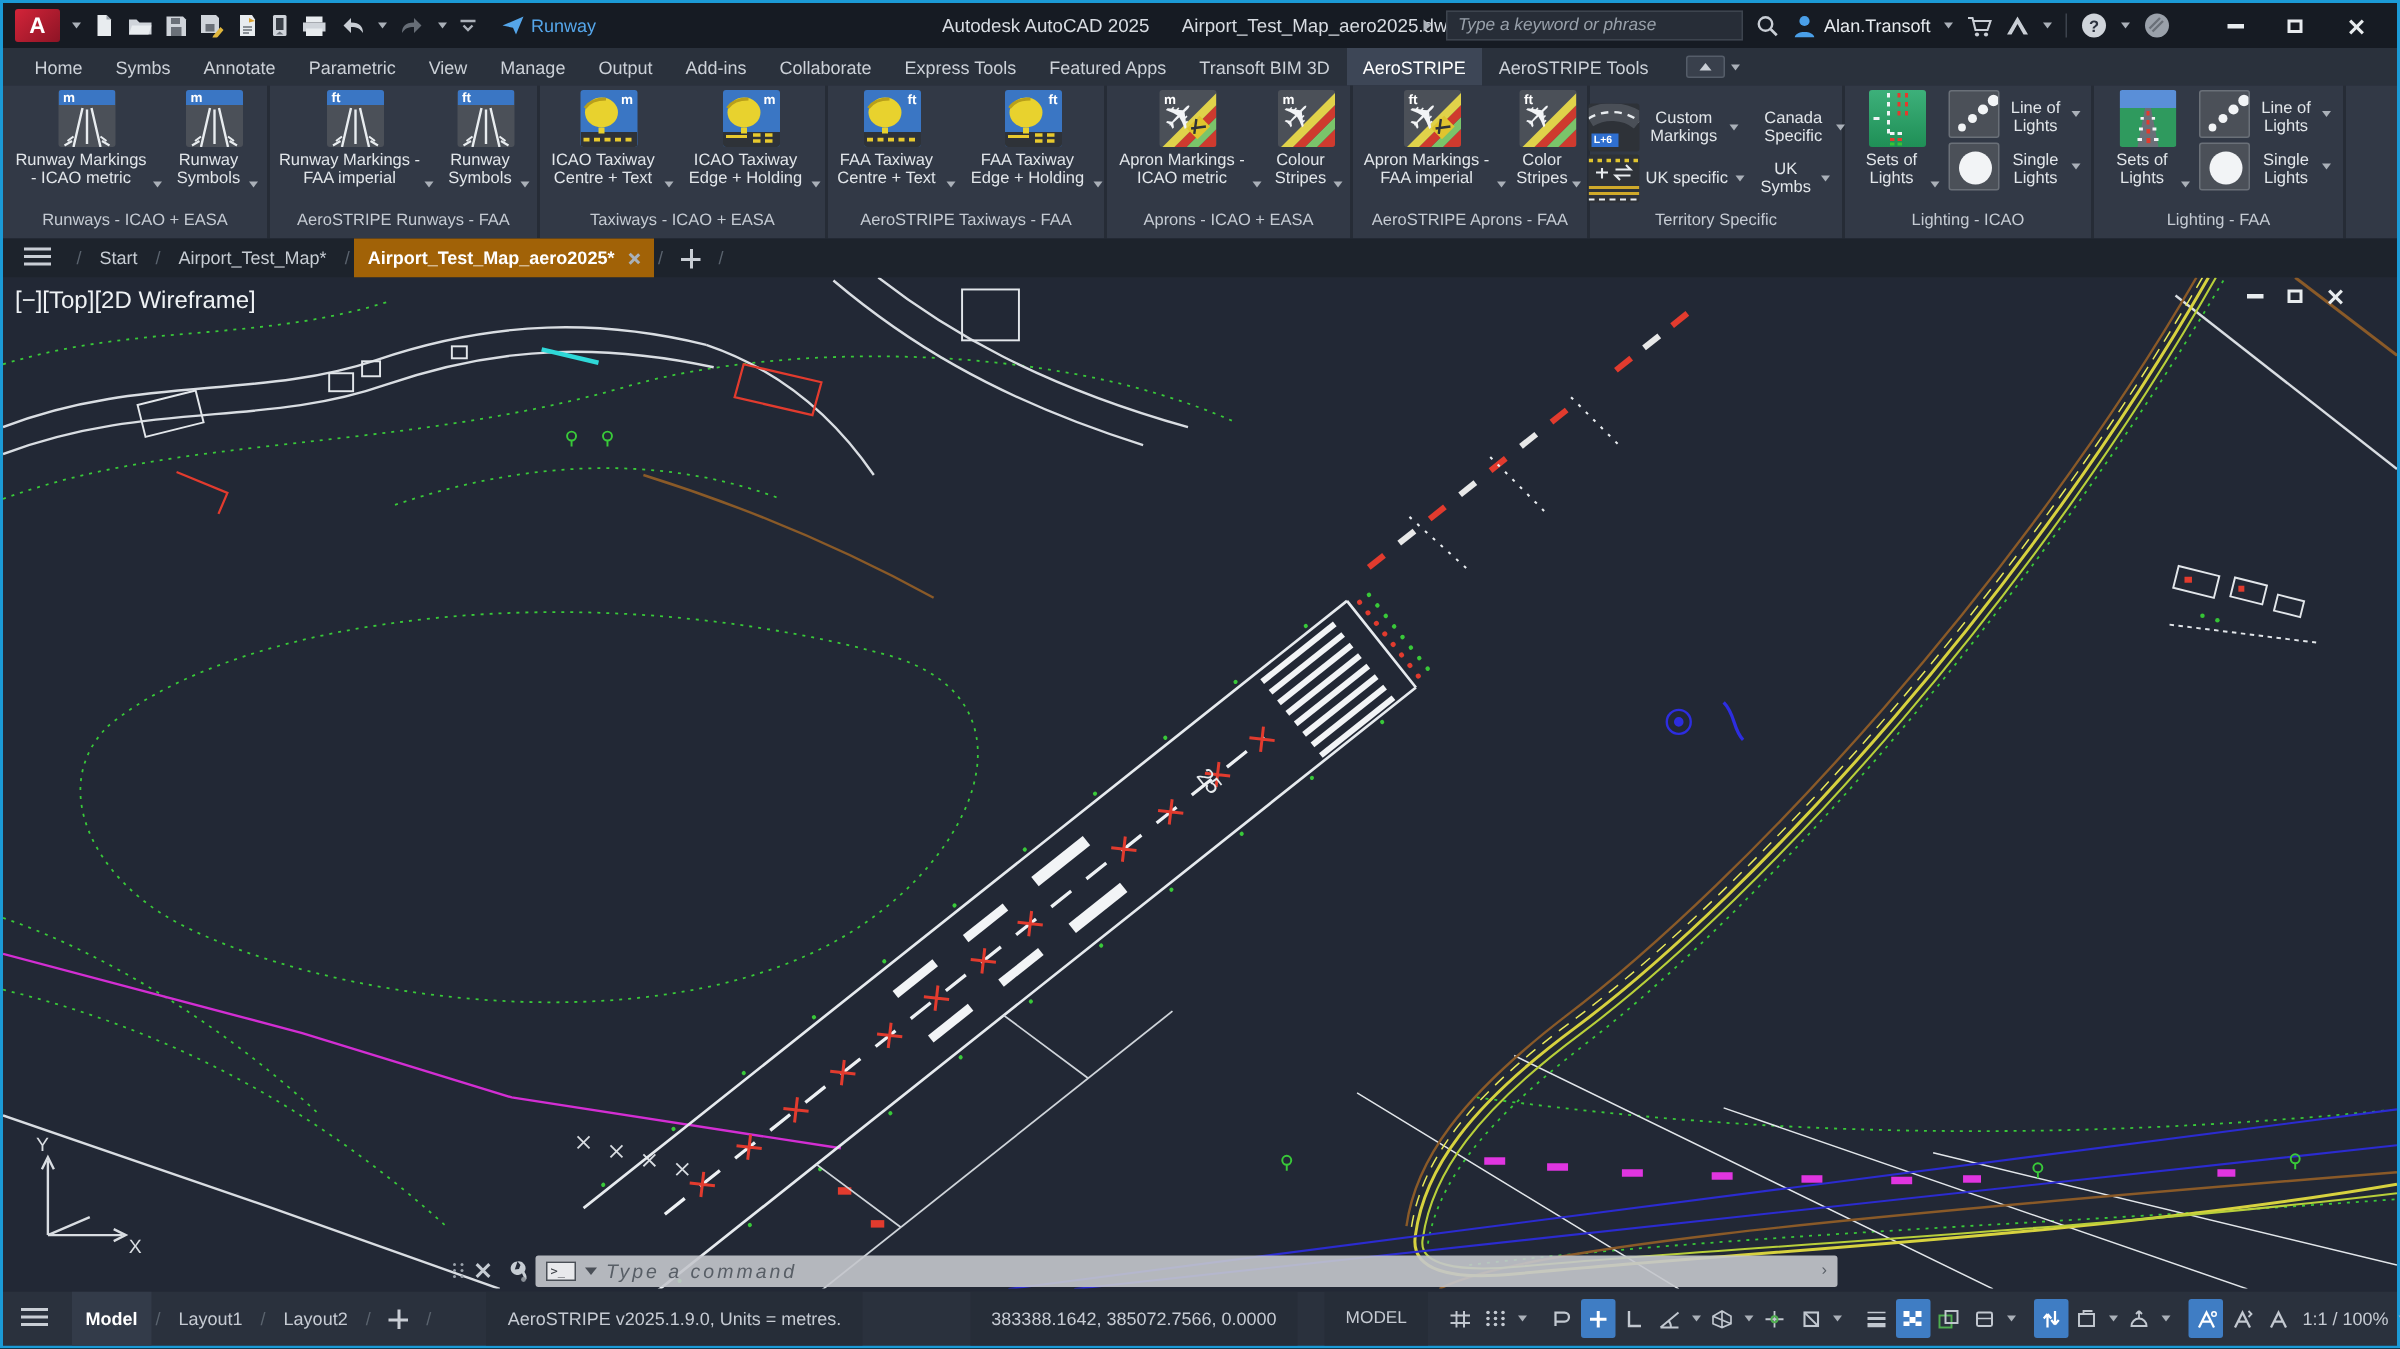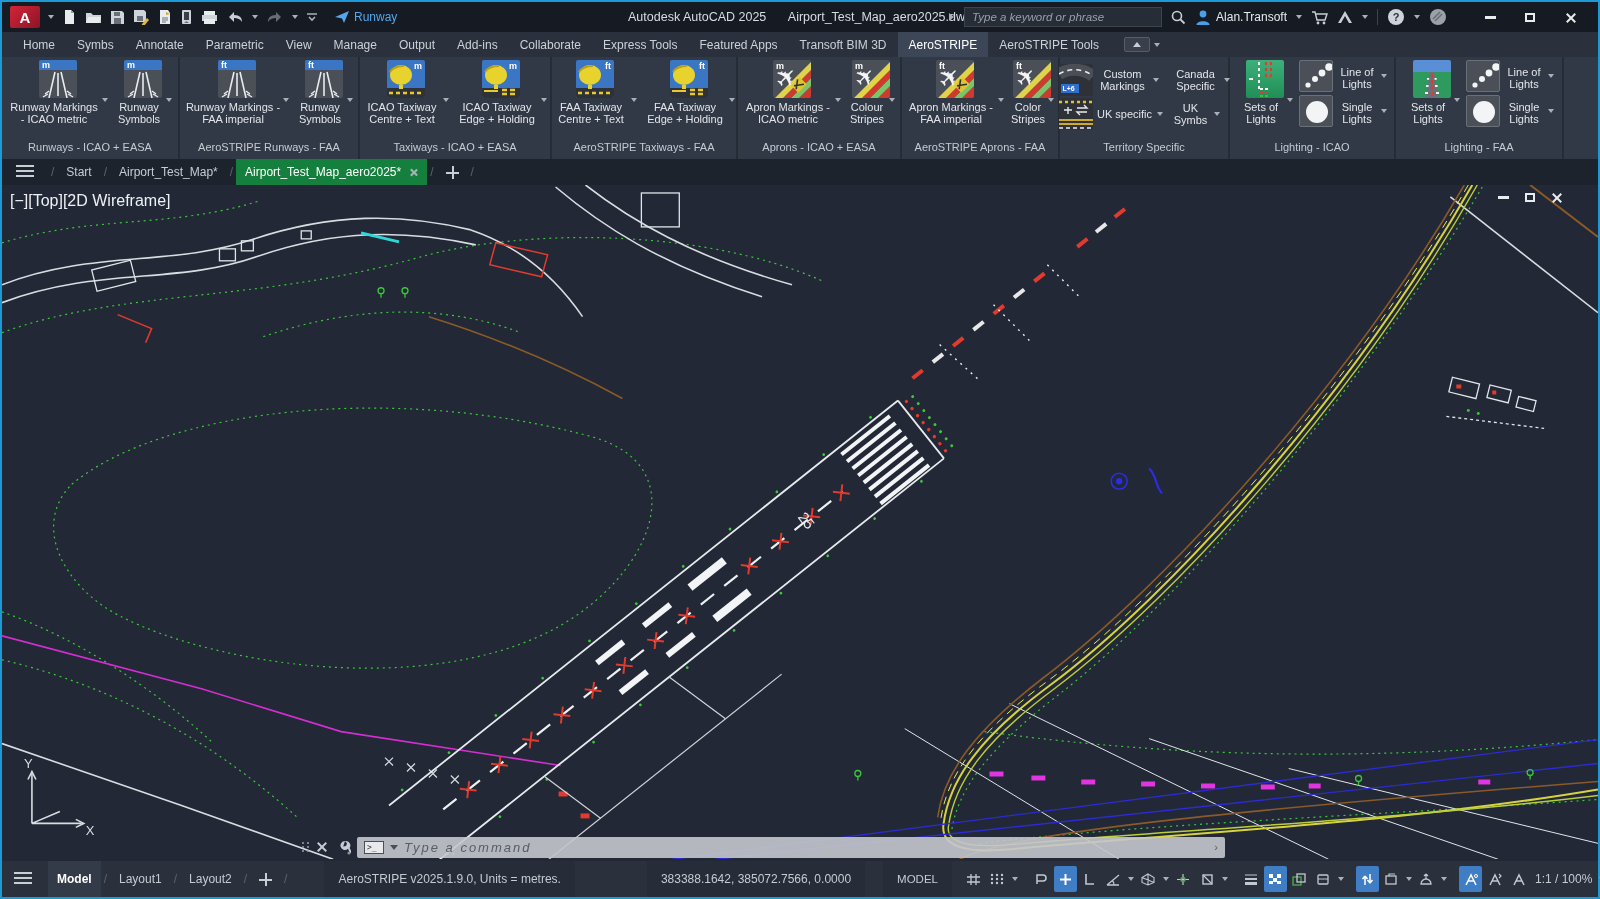--- a/index.html
+++ b/index.html
@@ -29,37 +29,37 @@
 .rtab.active{background:#3d4656;color:#fff}
 .ribbon-min{display:flex;align-items:center;gap:4px;margin-left:14px}
 .ribbon-min .box{width:26px;height:15px;background:#39404c;border:1px solid #555d69;border-radius:2px;display:flex;align-items:center;justify-content:center}
 .tri-up{width:0;height:0;border-left:4px solid transparent;border-right:4px solid transparent;border-bottom:5px solid #c9ced5}
 
 .ribbon{height:102px;background:#323946;display:flex;flex:0 0 auto}
 .panel{display:flex;flex-direction:column;border-right:2px solid #262c36}
 .panel-body{flex:1;display:flex;justify-content:center;align-items:flex-start;gap:6px;padding-top:3px}
 .panel-label{height:20px;text-align:center;font-size:11px;color:#c5cbd3;line-height:17px}
 .bigbtn{display:flex;flex-direction:column;align-items:center}
-.lblrow{display:flex;align-items:flex-start;gap:2px}
+.lblrow{display:flex;align-items:flex-end;gap:2px}
 .blbl{font-size:11px;color:#e2e6ea;text-align:center;line-height:12px;margin-top:3px}
 .ricon{width:38px;height:38px;border-radius:2px;position:relative;overflow:hidden;flex:0 0 auto}
 .badge{position:absolute;color:#fff;font-weight:bold;font-size:9px;line-height:9px}
 .grid2{display:grid;grid-template-columns:auto auto;gap:2px 8px;align-items:center;padding-top:4px}
 .trow{display:flex;align-items:center;gap:3px}
 .trow .blbl{margin-top:0}
 .smallcol{display:flex;flex-direction:column;gap:3px;justify-content:center}
 .smallrow{display:flex;align-items:center;gap:3px}
 .sicon{width:34px;height:32px;border-radius:2px;position:relative;overflow:hidden;flex:0 0 auto}
 
 .filetabs{height:26px;background:#1d232c;display:flex;align-items:center;color:#c6ccd3;font-size:12px;flex:0 0 auto}
 .burger{display:inline-block;width:18px}
 .burger i{display:block;height:2px;background:#c9ced5;margin:3px 0}
 .ft-burger{padding:0 14px}
 .ftab{padding:0 9px;display:flex;align-items:center;gap:8px;height:26px}
-.ftab.active{background:#15803d;color:#fff;font-weight:normal}
+.ftab.active{background:#a16207;color:#fff;font-weight:bold}
 .slash{color:#5a636e;padding:0 3px;font-size:12px}
 .xicon{position:relative;width:9px;height:9px;display:inline-block}
 .xicon:before,.xicon:after{content:"";position:absolute;left:4px;top:0;width:1.6px;height:9px;background:#aab1b9}
 .xicon:before{transform:rotate(45deg)}.xicon:after{transform:rotate(-45deg)}
 .plus{position:relative;width:13px;height:13px;display:inline-block}
 .plus:before,.plus:after{content:"";position:absolute;background:#c9ced5}
 .plus:before{left:6px;top:0;width:2px;height:13px}
 .plus:after{top:6px;left:0;height:2px;width:13px}
 
 .viewport{flex:1 1 auto;position:relative;background:#222835;overflow:hidden}
@@ -480,21 +480,21 @@
           <span class="lblrow">
               <span class="blbl">Color Stripes</span>
               <span class="caret"></span>
             </span>
         </div>
       </div>
       <div class="panel-label">AeroSTRIPE Aprons - FAA</div>
     </div>
 
     <div class="panel" style="width:170px">
-      <div class="panel-body" style="">
+      <div class="panel-body" style="align-items:center">
         <div class="grid2">
           <div class="trow">
             <span class="sicon" style="background:#2e3238">
               <svg width="34" height="32">
                   <path d="M0,10 C10,4 24,4 34,12" stroke="#4a4f57" stroke-width="12" fill="none"></path>
                   <path d="M0,10 C10,4 24,4 34,12" stroke="#e8ecef" stroke-width="1.6" stroke-dasharray="5 4" fill="none"></path>
                   <rect x="2" y="20" width="18" height="9" fill="#2f6fd0"></rect>
                 </svg>
               <span class="badge" style="left:4px;bottom:3px;font-size:7px">L+6</span>
             </span>

